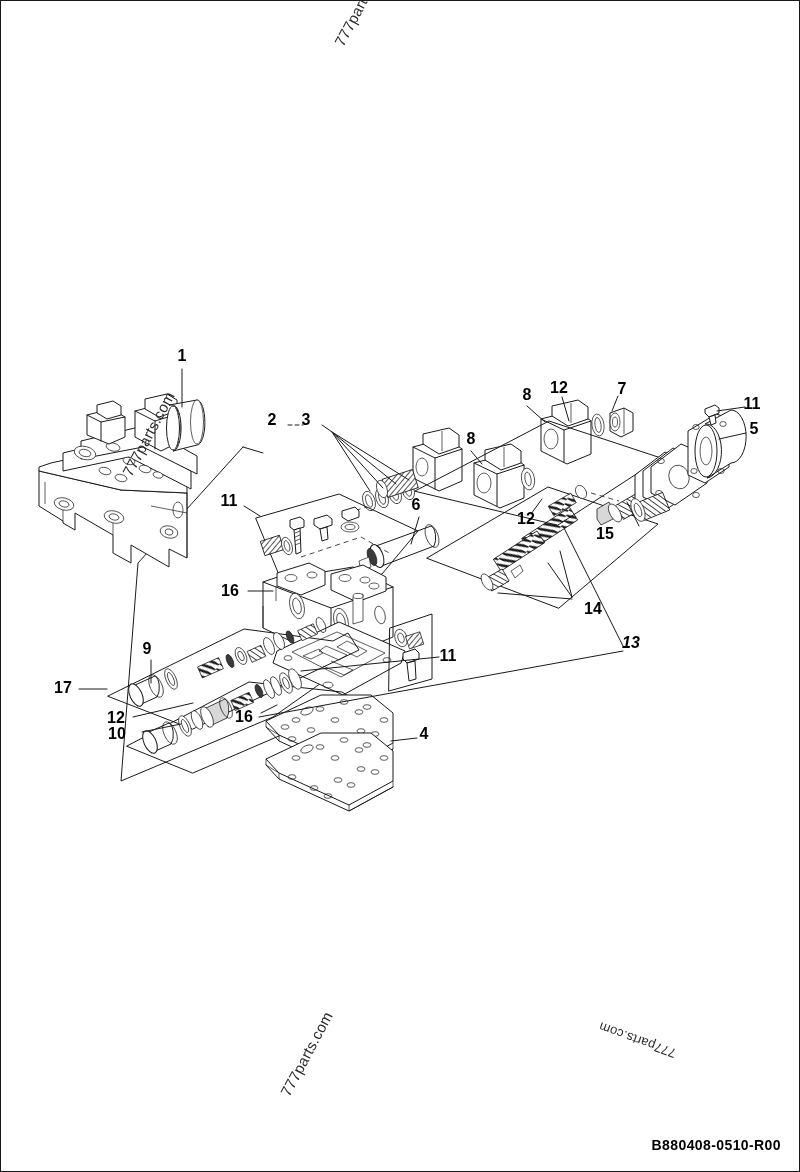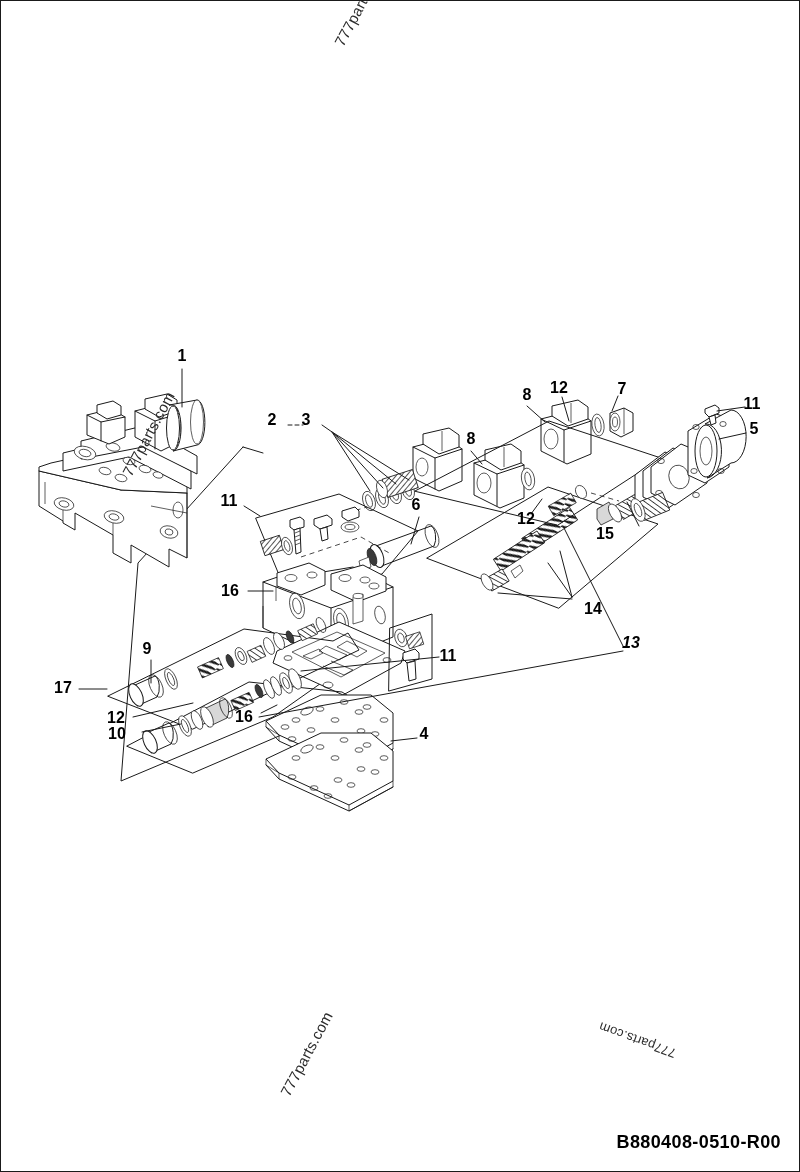--- a/index.html
+++ b/index.html
@@ -32,21 +32,21 @@
     font-weight:bold;
     font-size:16px;
     color:#000;
     white-space:nowrap;
     line-height:1;
   }
   #partno{
     position:absolute;
     right:18px;bottom:18px;
     font-family:"Liberation Sans", sans-serif;
-    font-size:18px;
+    font-size:14px;
     font-weight:600;
     color:#000;
     letter-spacing:.4px;
   }
 </style>
 </head>
 <body>
 
 <div id="page">
 

